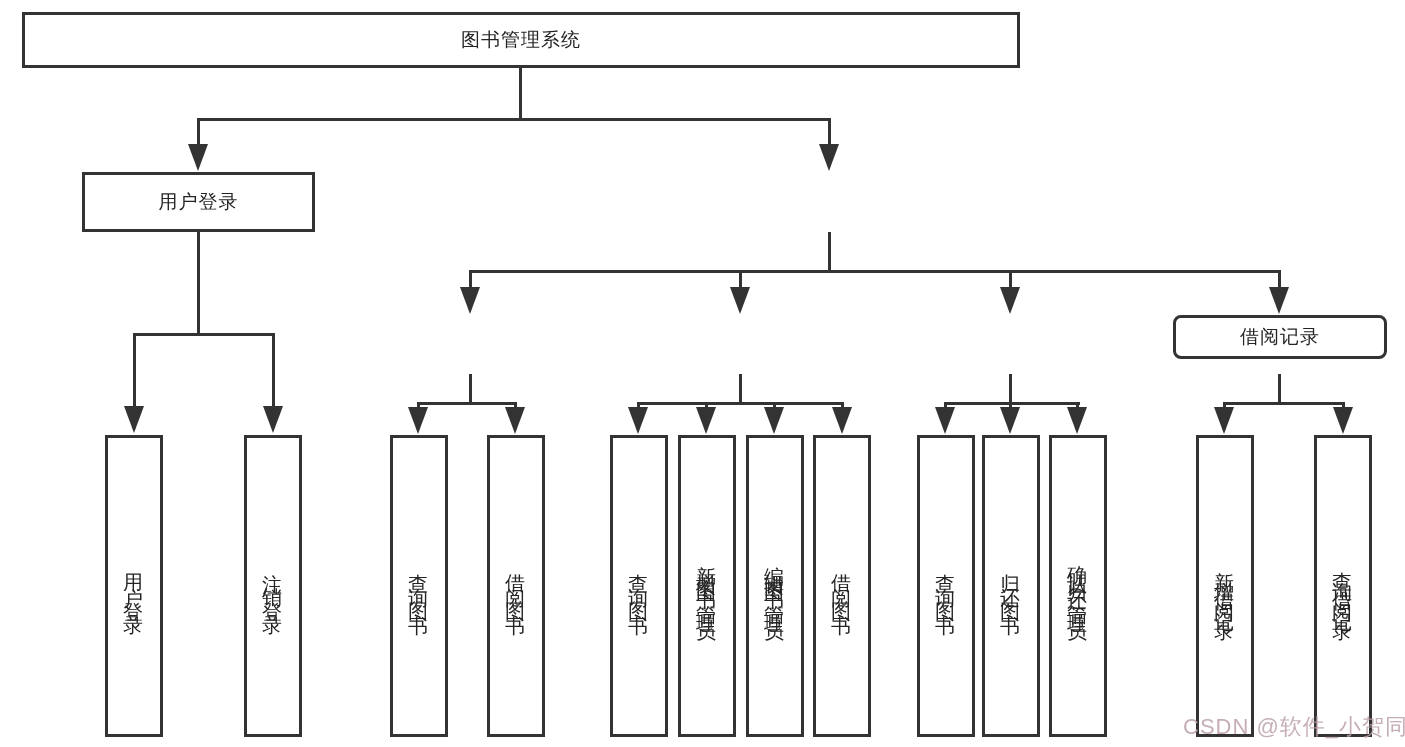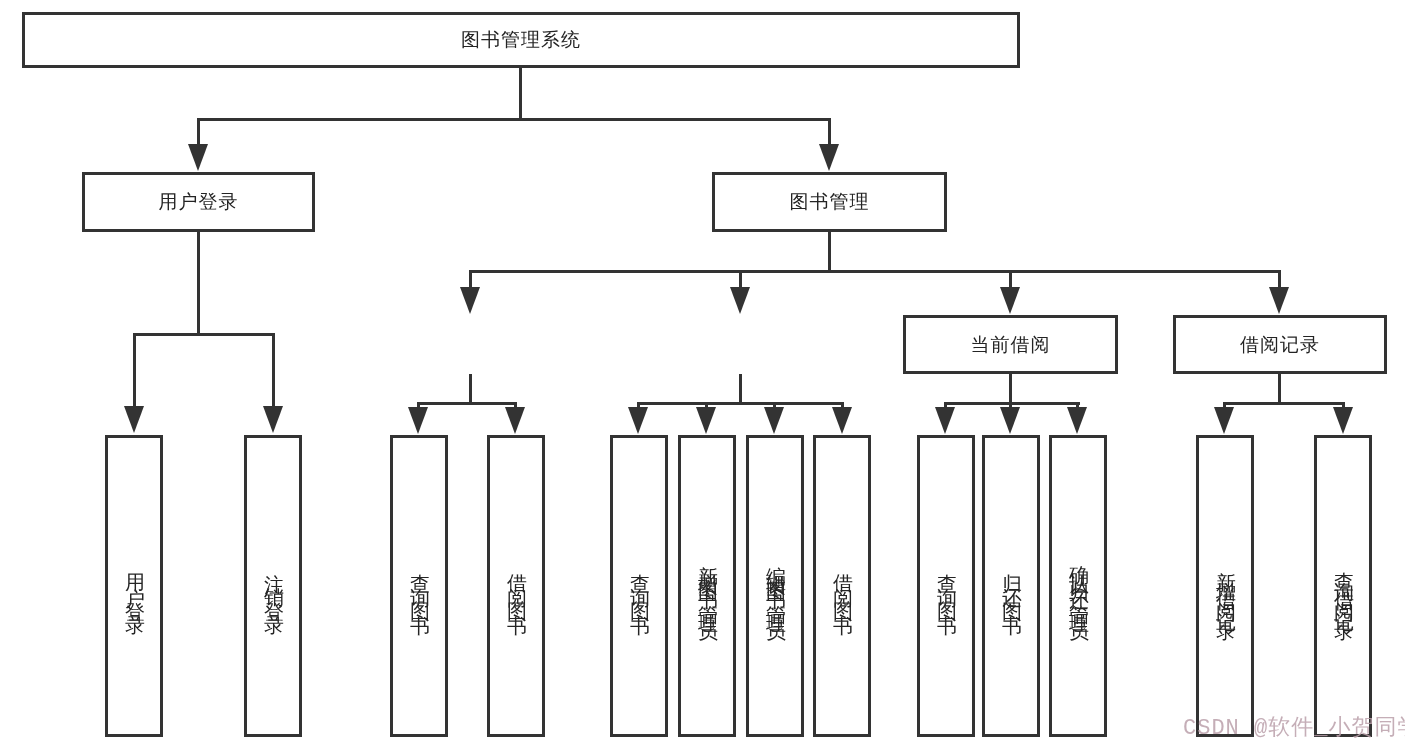--- a/index.html
+++ b/index.html
@@ -4,21 +4,21 @@
 <style>
   :root{
     --line:#333333;
     --text:#242424;
   }
   html,body{margin:0;padding:0;background:#ffffff;}
   #stage{
     position:relative;
     width:1405px;height:747px;
     background:#ffffff;
-    font-family:Liberation Mono, monospace;
+    font-family:Liberation Sans, sans-serif;
     overflow:hidden;
   }
   .node{
     position:absolute;
     box-sizing:border-box;
     border:3px solid var(--line);
     background:#ffffff;
     color:var(--text);
     display:flex;
     align-items:center;
@@ -67,42 +67,40 @@
   <div class="node" style="left:22px;top:12px;width:998px;height:56px;">图书管理系统</div>
 
   <div class="vline" style="left:519px;top:66px;height:54px;"></div>
   <div class="hline" style="left:197px;top:118px;width:634px;"></div>
   <div class="vline" style="left:197px;top:118px;height:30px;"></div>
   <div class="arrowhead" style="left:188px;top:144px;"></div>
   <div class="vline" style="left:828px;top:118px;height:30px;"></div>
   <div class="arrowhead" style="left:819px;top:144px;"></div>
 
   <div class="node" style="left:82px;top:172px;width:233px;height:60px;">用户登录</div>
-  <div class="node" style="left:712px;top:172px;width:235px;height:60px;">图书管理</div>
 
   <div class="vline" style="left:197px;top:232px;height:104px;"></div>
   <div class="hline" style="left:133px;top:333px;width:142px;"></div>
   <div class="vline" style="left:133px;top:333px;height:76px;"></div>
   <div class="arrowhead" style="left:124px;top:406px;"></div>
   <div class="vline" style="left:272px;top:333px;height:76px;"></div>
   <div class="arrowhead" style="left:263px;top:406px;"></div>
 
   <div class="vline" style="left:828px;top:232px;height:40px;"></div>
   <div class="hline" style="left:469px;top:270px;width:812px;"></div>
   <div class="vline" style="left:469px;top:270px;height:20px;"></div>
   <div class="arrowhead" style="left:460px;top:287px;"></div>
   <div class="vline" style="left:739px;top:270px;height:20px;"></div>
   <div class="arrowhead" style="left:730px;top:287px;"></div>
   <div class="vline" style="left:1009px;top:270px;height:20px;"></div>
   <div class="arrowhead" style="left:1000px;top:287px;"></div>
   <div class="vline" style="left:1278px;top:270px;height:20px;"></div>
   <div class="arrowhead" style="left:1269px;top:287px;"></div>
 
-  <div class="node" style="left:903px;top:315px;width:215px;height:59px;">当前借阅</div>
-  <div class="node" style="left:1173px;top:315px;width:214px;height:59px;">借阅记录</div>
+  <div class="node" style="left:1173px;top:315px;width:214px;height:44px;border-radius:8px;">借阅记录</div>
 
   <div class="vline" style="left:469px;top:374px;height:31px;"></div>
   <div class="hline" style="left:417px;top:402px;width:100px;"></div>
   <div class="vline" style="left:417px;top:402px;height:8px;"></div>
   <div class="arrowhead" style="left:408px;top:407px;"></div>
   <div class="vline" style="left:514px;top:402px;height:8px;"></div>
   <div class="arrowhead" style="left:505px;top:407px;"></div>
 
   <div class="vline" style="left:739px;top:374px;height:31px;"></div>
   <div class="hline" style="left:637px;top:402px;width:207px;"></div>

